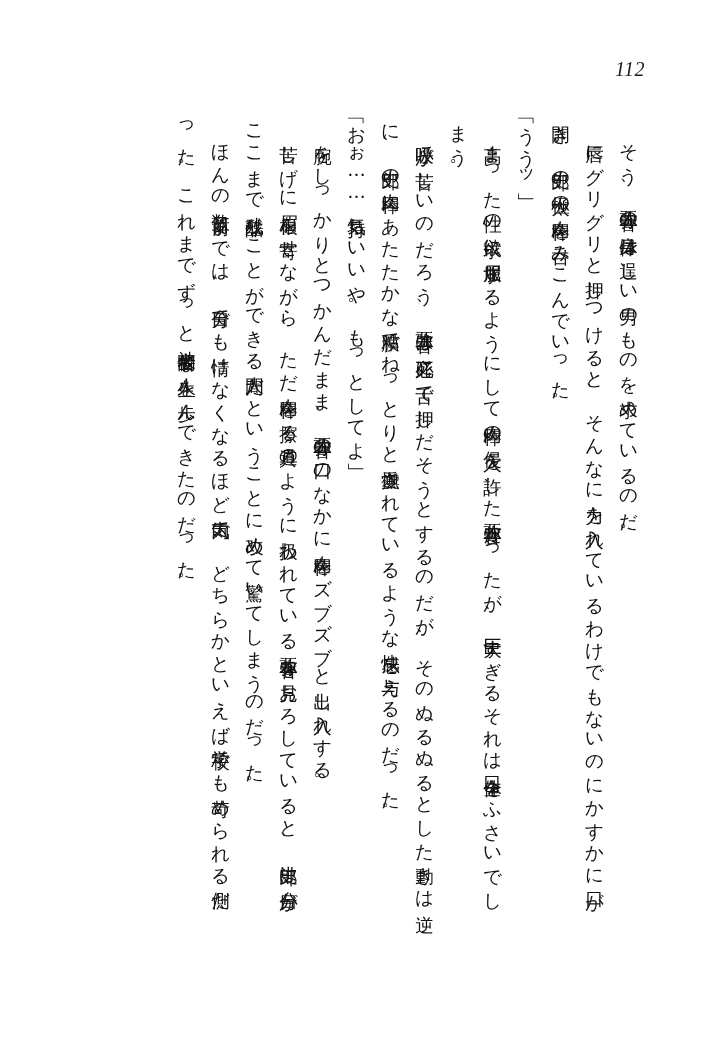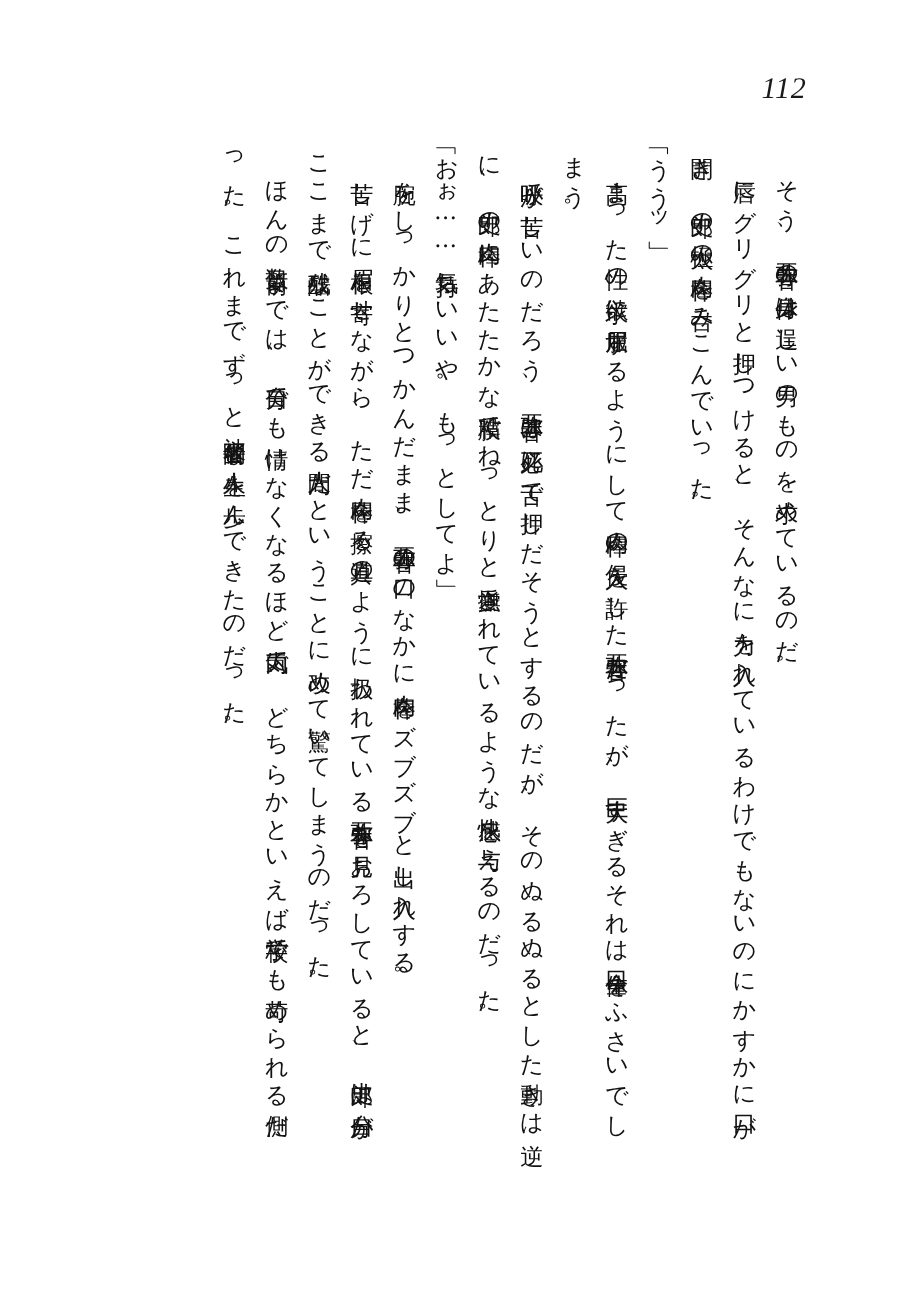--- a/index.html
+++ b/index.html
@@ -19,21 +19,21 @@
     width: 723px;
     height: 1050px;
     background: #ffffff;
     box-sizing: border-box;
   }
   .page-number {
     position: absolute;
     top: 58px;
     right: 78px;
     font-family: "Liberation Serif", "DejaVu Serif", serif;
-    font-size: 24px;
+    font-size: 20px;
     font-style: italic;
     letter-spacing: 0.5px;
     color: #1a1a1a;
   }
   .body-text {
     position: absolute;
     top: 112px;
     right: 78px;
     left: 84px;
     height: 790px;

